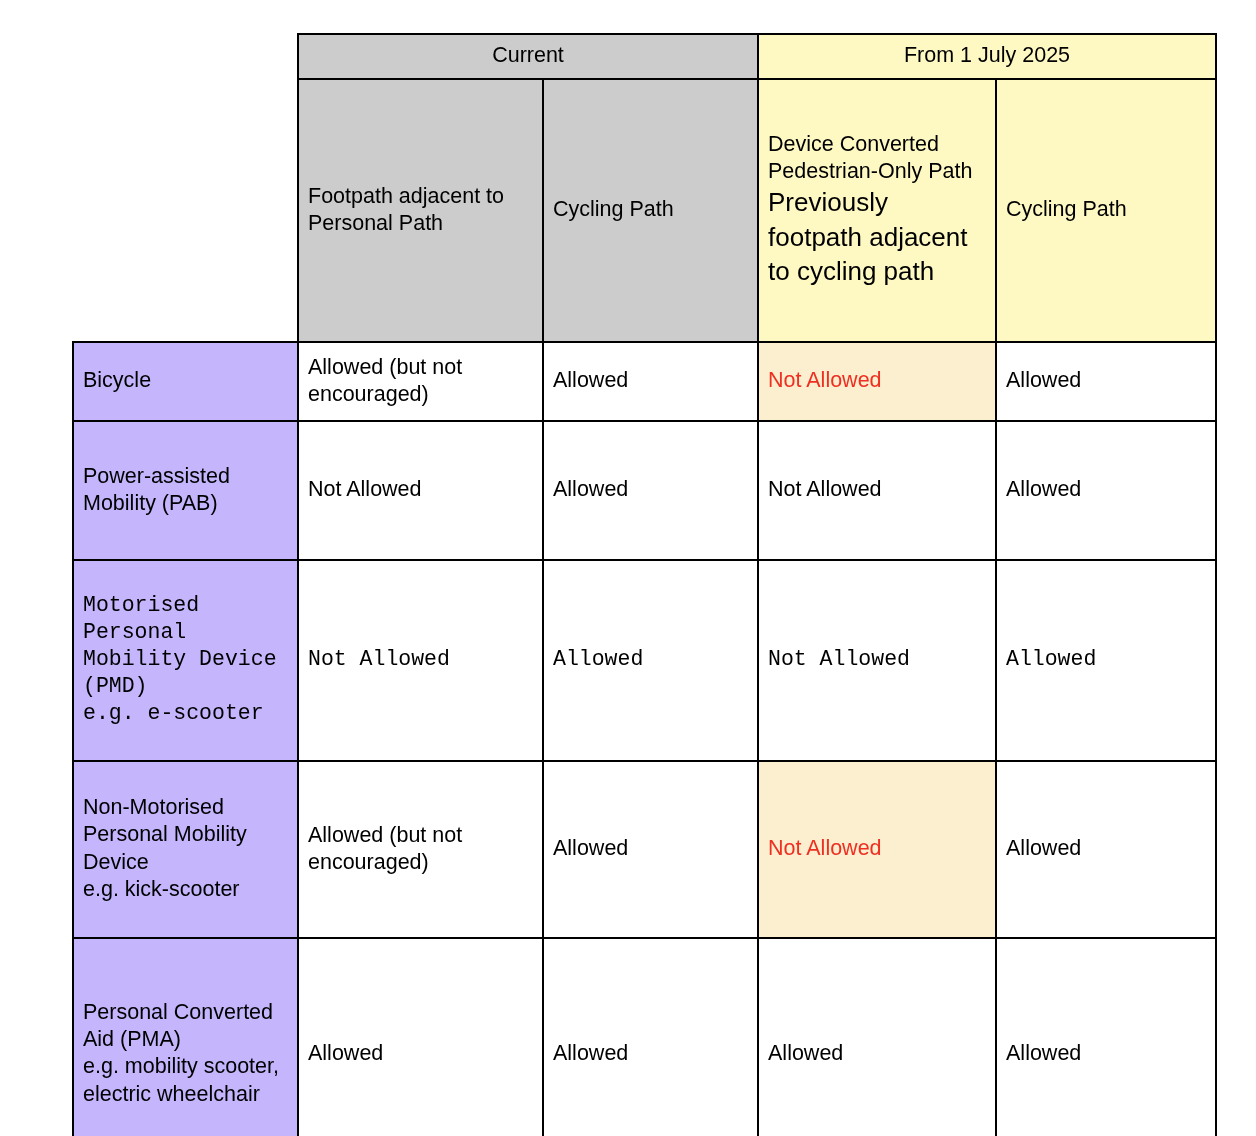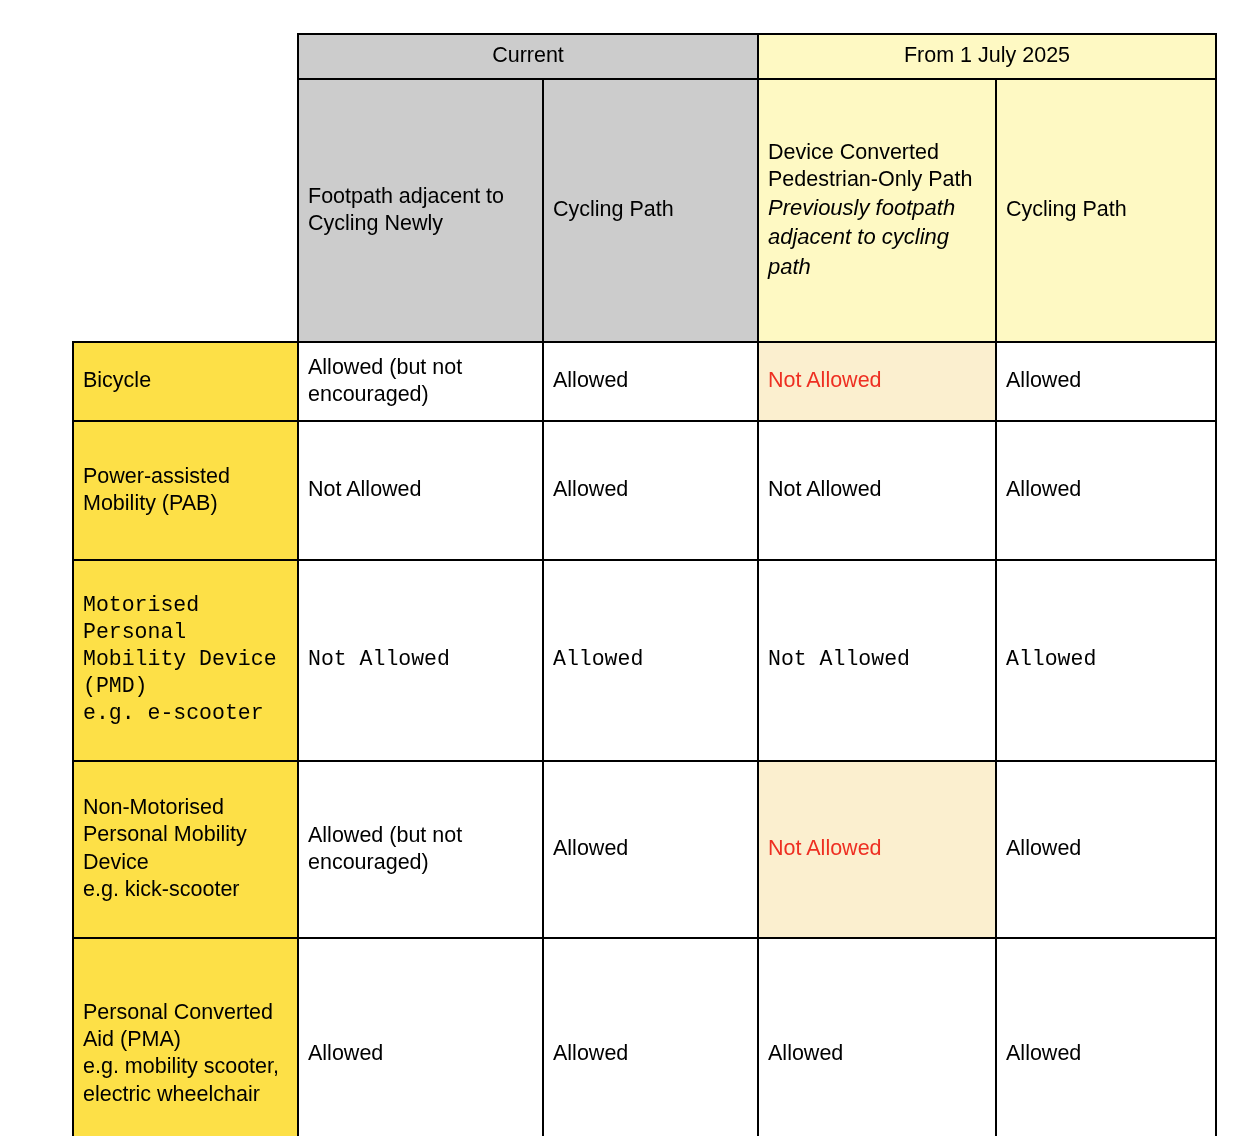--- a/index.html
+++ b/index.html
@@ -71,29 +71,28 @@
   
   .sub-head {
     font-weight: bold;
     font-size: 23px;
     vertical-align: top;
     line-height: 1.3;
     padding-top: 7px;
   }
   .sub-head .note {
     display: block;
-    font-style: italic;
     font-weight: normal;
-    font-size: 22px;
+    font-size: 26px;
     line-height: 1.33;
   }
 
   
   .row-label {
-    background: #fde047;
+    background: #c4b5fd;
     font-weight: bold;
     font-size: 22px;
     vertical-align: top;
     line-height: 1.3;
     padding-top: 8px;
   }
   .row-label .eg {
     display: block;
     font-weight: normal;
     line-height: 1.3;
@@ -131,21 +130,21 @@
     </colgroup>
     <thead>
       <tr class="r-head-group">
         <td class="corner"></td>
         <td class="group-head bg-grey-head" colspan="2">Current</td>
         <td class="group-head bg-yellow-head" colspan="2">From 1 July 2025</td>
       </tr>
       <tr class="r-head-sub">
         <td class="corner"></td>
         <td class="sub-head bg-grey-head">
-          <span>Footpath adjacent to Cycling Newly</span>
+          <span>Footpath adjacent to Personal Path</span>
         </td>
         <td class="sub-head bg-grey-head">
           <span>Cycling Path</span>
         </td>
         <td class="sub-head bg-yellow-head">
           <span>Device Converted Pedestrian-Only Path</span>
           <span class="note">Previously footpath adjacent to cycling path</span>
         </td>
         <td class="sub-head bg-yellow-head">
           <span>Cycling Path</span>

